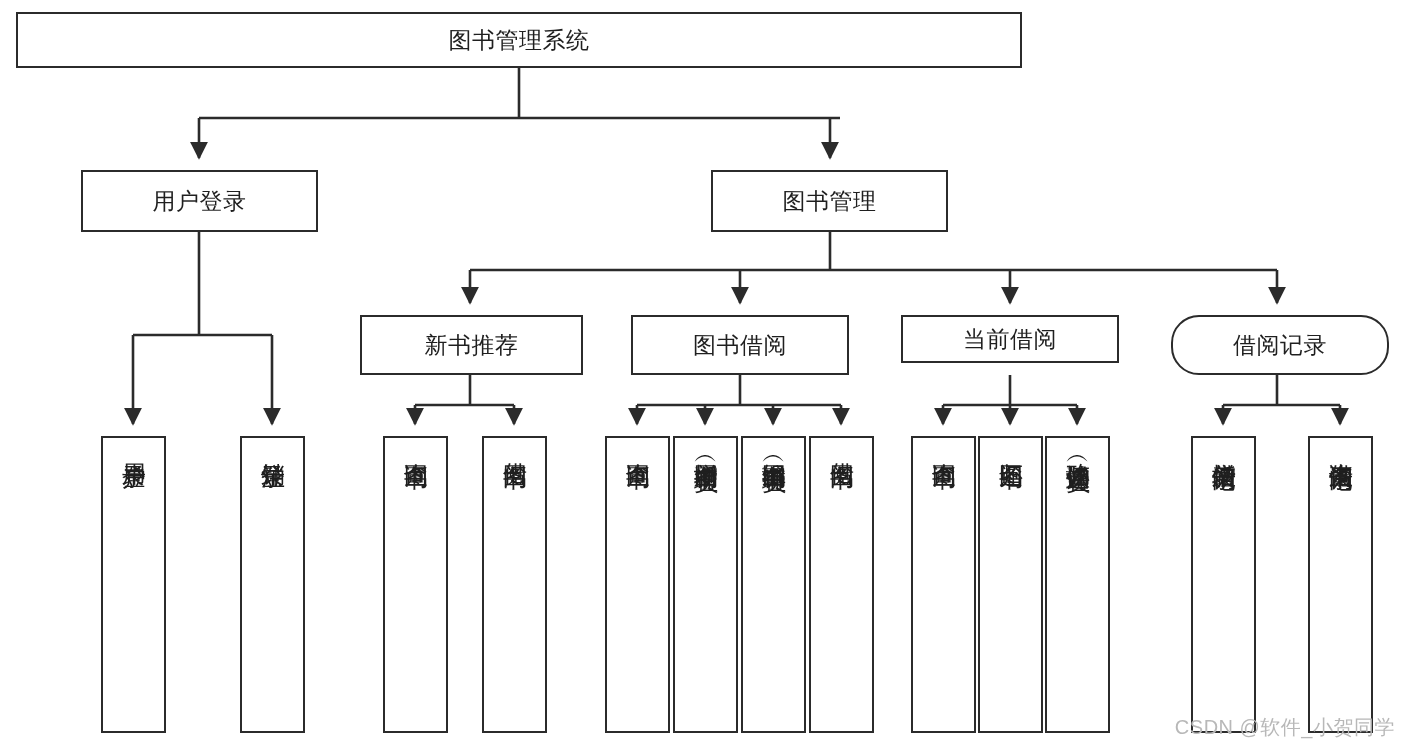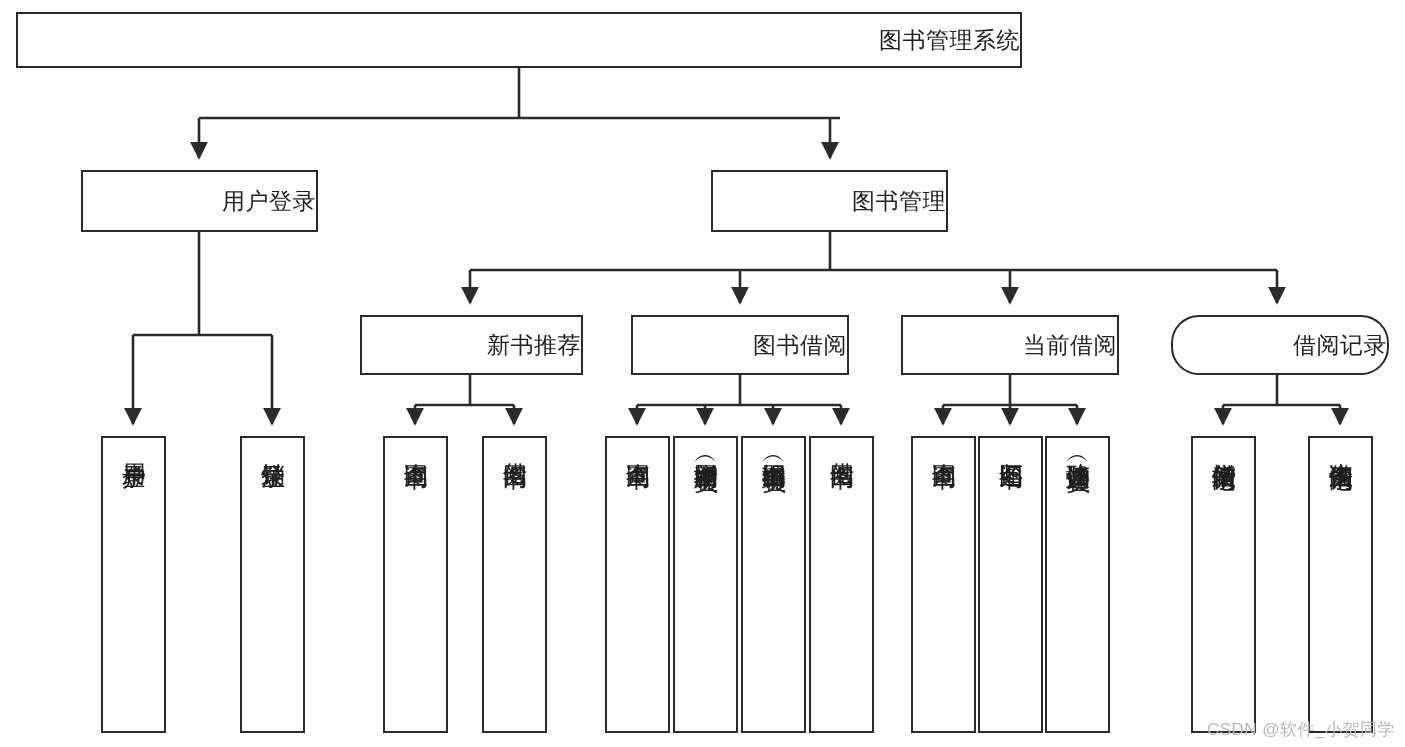--- a/index.html
+++ b/index.html
@@ -30,21 +30,21 @@
     height: 747px;
     pointer-events: none;
   }
   .node {
     position: absolute;
     box-sizing: border-box;
     background: #ffffff;
     border: 2px solid #2b2b2b;
     display: flex;
     align-items: center;
-    justify-content: flex-end;
+    justify-content: center;
     text-align: center;
   }
   .node .label {
     font-size: 23px;
     line-height: 1.15;
     letter-spacing: 0.5px;
     color: #1f1f1f;
     white-space: nowrap;
   }
   .node.leaf {
@@ -58,21 +58,21 @@
     font-size: 24px;
     line-height: 1.12;
     letter-spacing: 1px;
     white-space: nowrap;
     display: block;
   }
   .watermark {
     position: absolute;
     right: 10px;
     bottom: 6px;
-    font-size: 17px;
+    font-size: 20px;
     color: #b8b8b8;
     letter-spacing: 0.5px;
     white-space: nowrap;
     user-select: none;
   }
 </style>
 </head>
 <body>
 
 <div id="canvas">
@@ -137,21 +137,21 @@
   <div class="node" style="left:711px; top:170px; width:237px; height:62px;">
     <span class="label">图书管理</span>
   </div>
 
   <div class="node" style="left:360px; top:315px; width:223px; height:60px;">
     <span class="label">新书推荐</span>
   </div>
   <div class="node" style="left:631px; top:315px; width:218px; height:60px;">
     <span class="label">图书借阅</span>
   </div>
-  <div class="node" style="left:901px; top:315px; width:218px; height:60px;">
+  <div class="node" style="left:901px; top:315px; width:218px; height:48px;">
     <span class="label">当前借阅</span>
   </div>
   <div class="node" style="left:1171px; top:315px; width:218px; height:60px;border-radius:28px;">
     <span class="label">借阅记录</span>
   </div>
 
   <div class="node leaf" style="left:101px; top:436px; width:65px; height:297px;">
     <span class="label">用户登录</span>
   </div>
   <div class="node leaf" style="left:240px; top:436px; width:65px; height:297px;">

